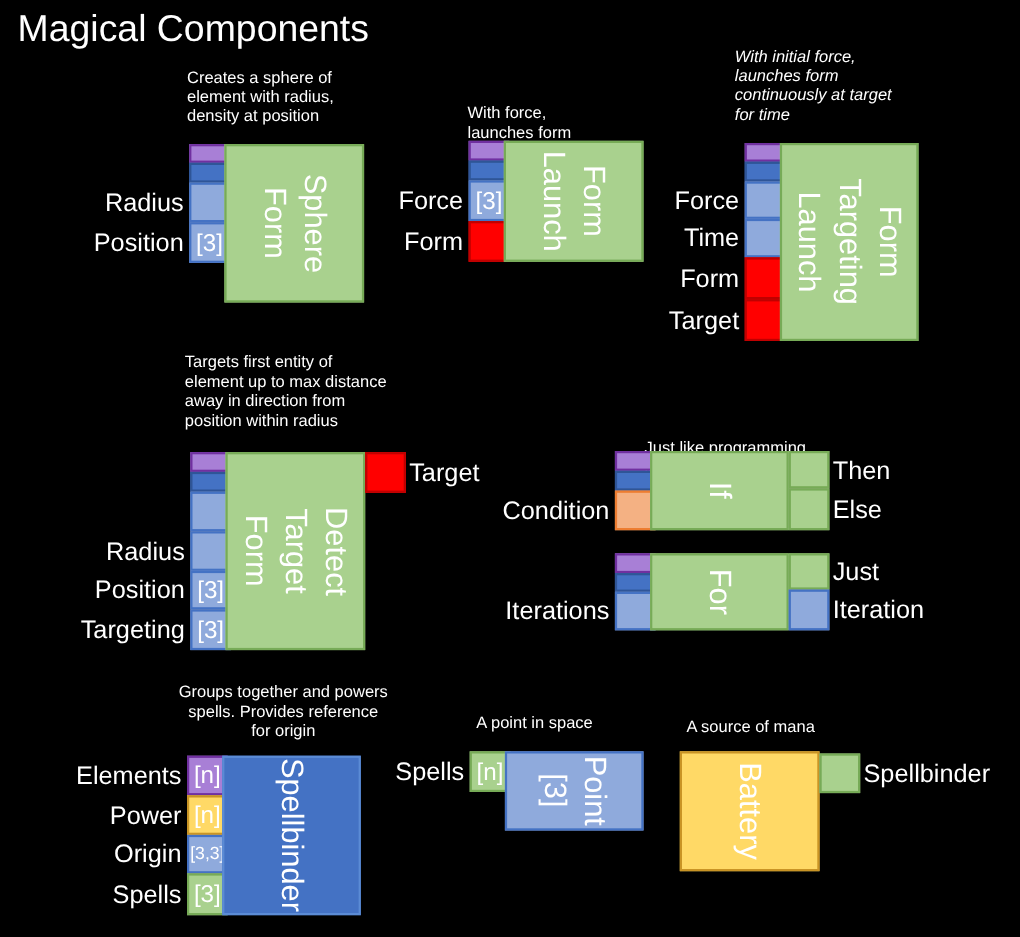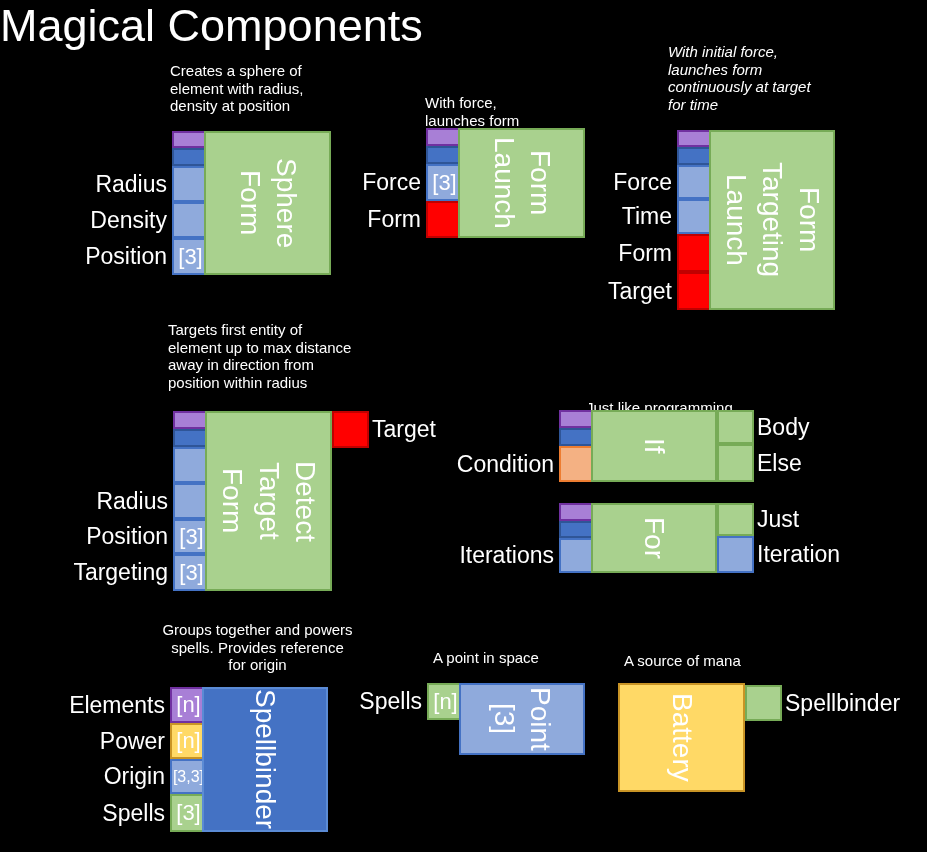--- a/index.html
+++ b/index.html
@@ -1,19 +1,19 @@
 <!DOCTYPE html>
 <html style="--purple_fill: #a87fd6; --purple_border: #7030a0; --darkblue_fill: #4472c4; --darkblue_border: #2f5597; --lightblue_fill: #8faadc; --lightblue_border: #4472c4; --green_fill: #a9d18e; --green_border: #77ab57; --red_fill: #ff0000; --red_border: #c00000; --orange_fill: #f4b183; --orange_border: #ed7d31; --yellow_fill: #ffd966; --yellow_border: #c99425; --blue_fill: #4472c4; --blue_border: #5b8bd5;"><head>
 <meta charset="utf-8">
 <style>
   html,body { margin:0; padding:0; }
   body { background:#000; width:927px; height:852px; position:relative; overflow:hidden;
          font-family:"Liberation Sans", sans-serif; }
   .stage { position:absolute; left:0; top:0; width:927px; height:852px; background:#000; }
-  .page-title { position:absolute; left:0; top:0px; color:#fff; font-size:45px; line-height:52px; white-space:nowrap; }
+  .page-title { position:absolute; left:16px; top:0px; color:#fff; font-size:34px; line-height:52px; white-space:nowrap; }
   .desc { position:absolute; color:#fff; font-size:15px; line-height:17.5px; white-space:pre-line; }
   .icol, .ocol { position:absolute; display:flex; flex-direction:column; }
   .irow { display:flex; flex-direction:row; align-items:center; }
   .orow { display:flex; flex-direction:row; align-items:center; }
   .ilabel { width:160px; text-align:right; padding-right:5px; color:#fff; font-size:23px; line-height:1; white-space:nowrap; }
   .olabel { padding-left:3px; color:#fff; font-size:23px; line-height:1; white-space:nowrap; }
   .cell { width:37px; height:100%; box-sizing:border-box; border:2px solid; display:flex; align-items:center; justify-content:center; flex:none; }
   .cellval { color:#fff; font-size:22px; line-height:1; }
   .cellval.small { font-size:16px; }
   .bodyblock { position:absolute; box-sizing:border-box; border:2px solid; display:flex; align-items:center; justify-content:center; }
@@ -49,26 +49,20 @@
         <div class="cell c-darkblue">
           <span class="cellval"></span>
         </div>
       </div>
     <div class="irow" style="height:36px;">
         <span class="ilabel">Radius</span>
         <div class="cell c-lightblue">
           <span class="cellval"></span>
         </div>
       </div>
-    <div class="irow" style="height:36px;">
-        <span class="ilabel">Density</span>
-        <div class="cell c-lightblue">
-          <span class="cellval"></span>
-        </div>
-      </div>
     <div class="irow" style="height:37px;">
         <span class="ilabel">Position</span>
         <div class="cell c-lightblue">
           <span class="cellval">[3]</span>
         </div>
       </div>
   </div>
   <div class="bodyblock c-green" style="left:204px; top:131px; width:127px; height:144px;">
     <div class="vtitle">
         <div>Sphere</div>
@@ -240,21 +234,21 @@
       </div>
   </div>
   <div class="bodyblock c-green" style="left:591px; top:410px; width:126px; height:72px;">
     <div class="vtitle">
         <div>If</div>
       </div>
   </div>
   <div class="ocol" style="left:717px; top:410px;">
     <div class="orow" style="height:34px;">
         <div class="cell c-green"></div>
-        <span class="olabel">Body</span>
+        <span class="olabel">Then</span>
       </div>
     <div class="orow" style="height:38px;">
         <div class="cell c-green"></div>
         <span class="olabel">Else</span>
       </div>
   </div>
 
   <div class="icol" style="left:394px; top:503px;">
     <div class="irow" style="height:18px;">
         <span class="ilabel"></span>

